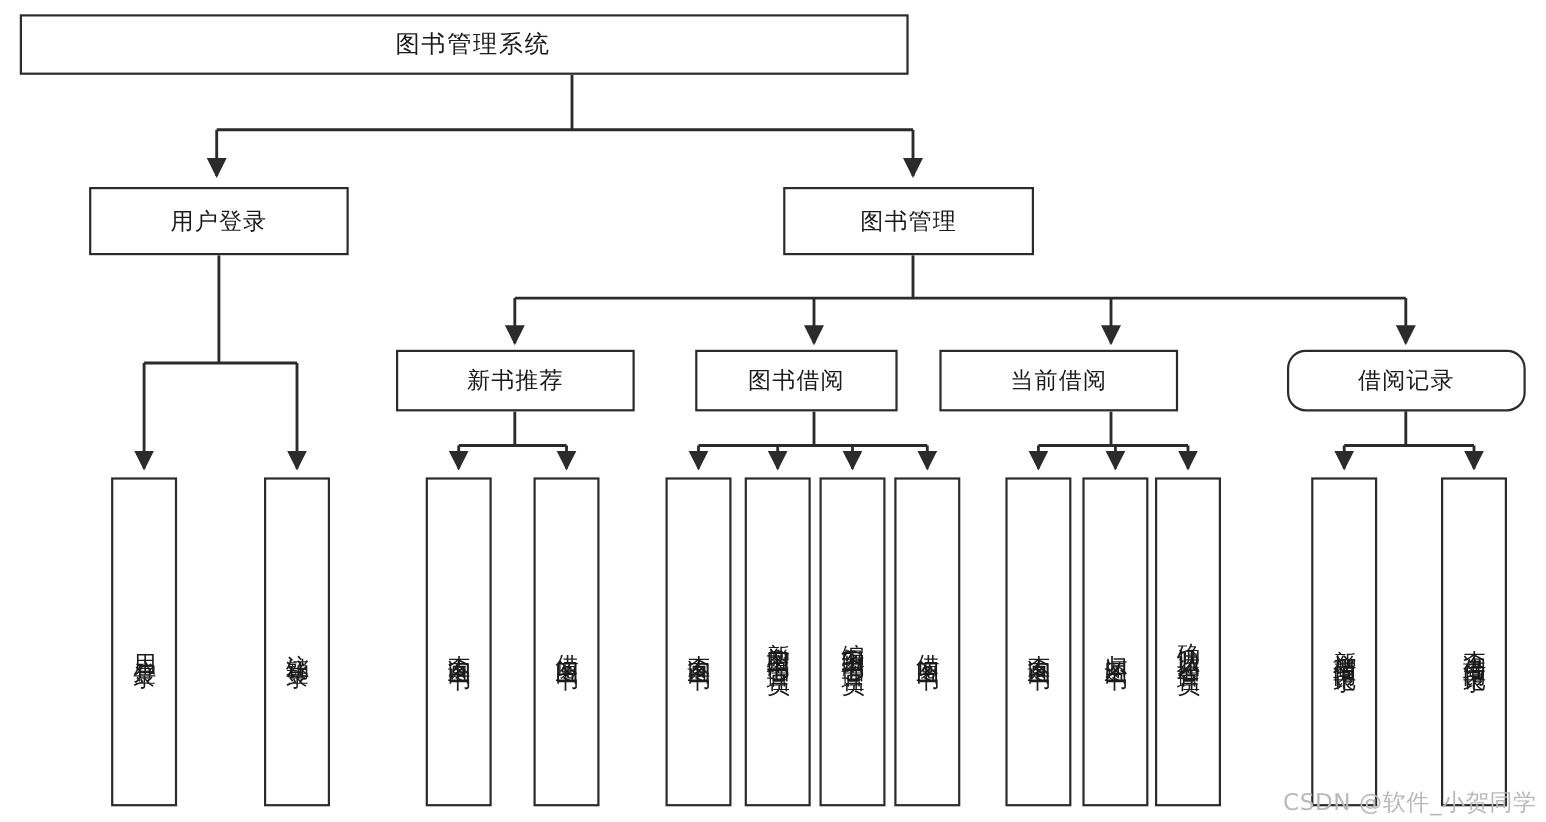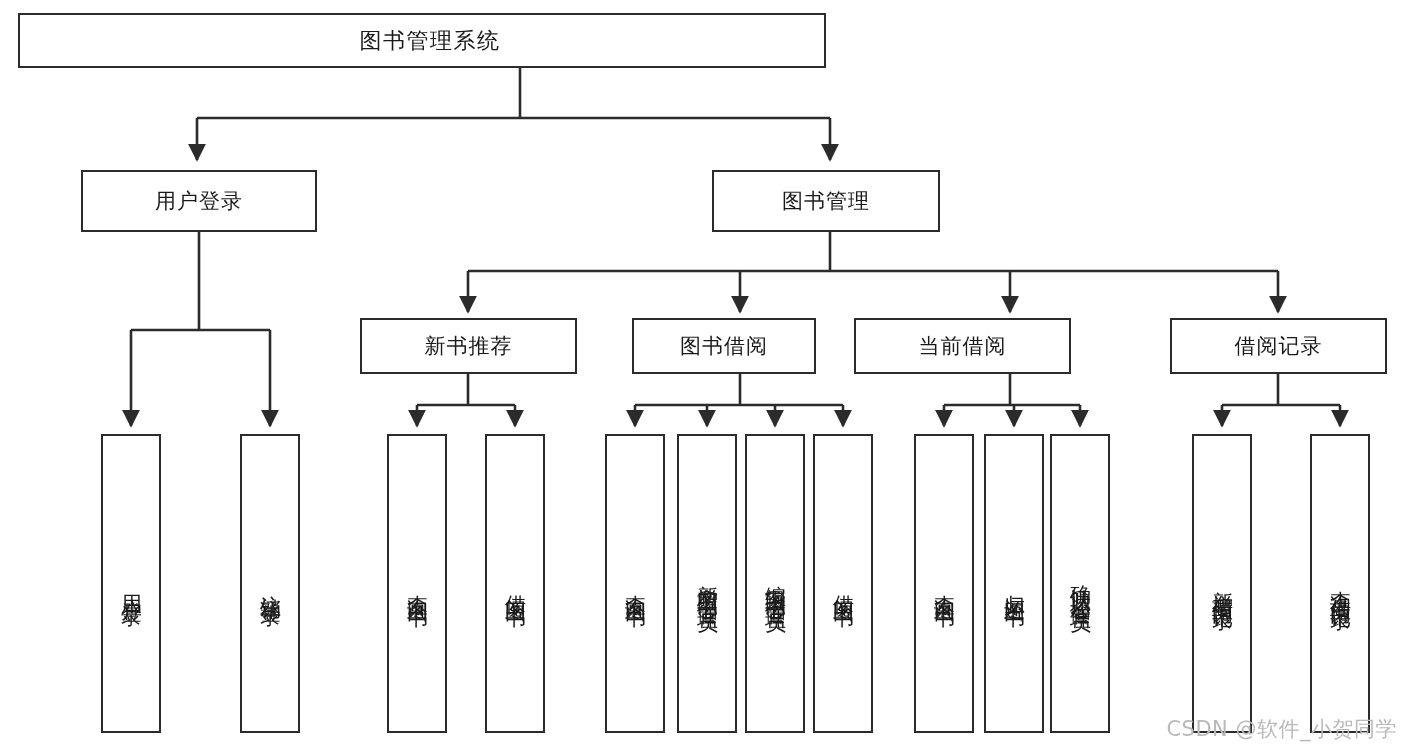--- a/index.html
+++ b/index.html
@@ -145,21 +145,21 @@
 
   <div class="node h" style="left:360px; top:318px; width:217px; height:56px;">
     <span class="lbl">新书推荐</span>
   </div>
   <div class="node h" style="left:632px; top:318px; width:184px; height:56px;">
     <span class="lbl">图书借阅</span>
   </div>
   <div class="node h" style="left:854px; top:318px; width:217px; height:56px;">
     <span class="lbl">当前借阅</span>
   </div>
-  <div class="node h" style="left:1170px; top:318px; width:217px; height:56px;">
+  <div class="node h" style="left:1170px; top:318px; width:217px; height:56px;border-radius:17px;">
     <span class="lbl">借阅记录</span>
   </div>
 
   <div class="node v" style="left:101px; top:434px; width:60px; height:299px;">
     <span class="lbl">用户登录</span>
   </div>
   <div class="node v" style="left:240px; top:434px; width:60px; height:299px;">
     <span class="lbl">注销登录</span>
   </div>
 

